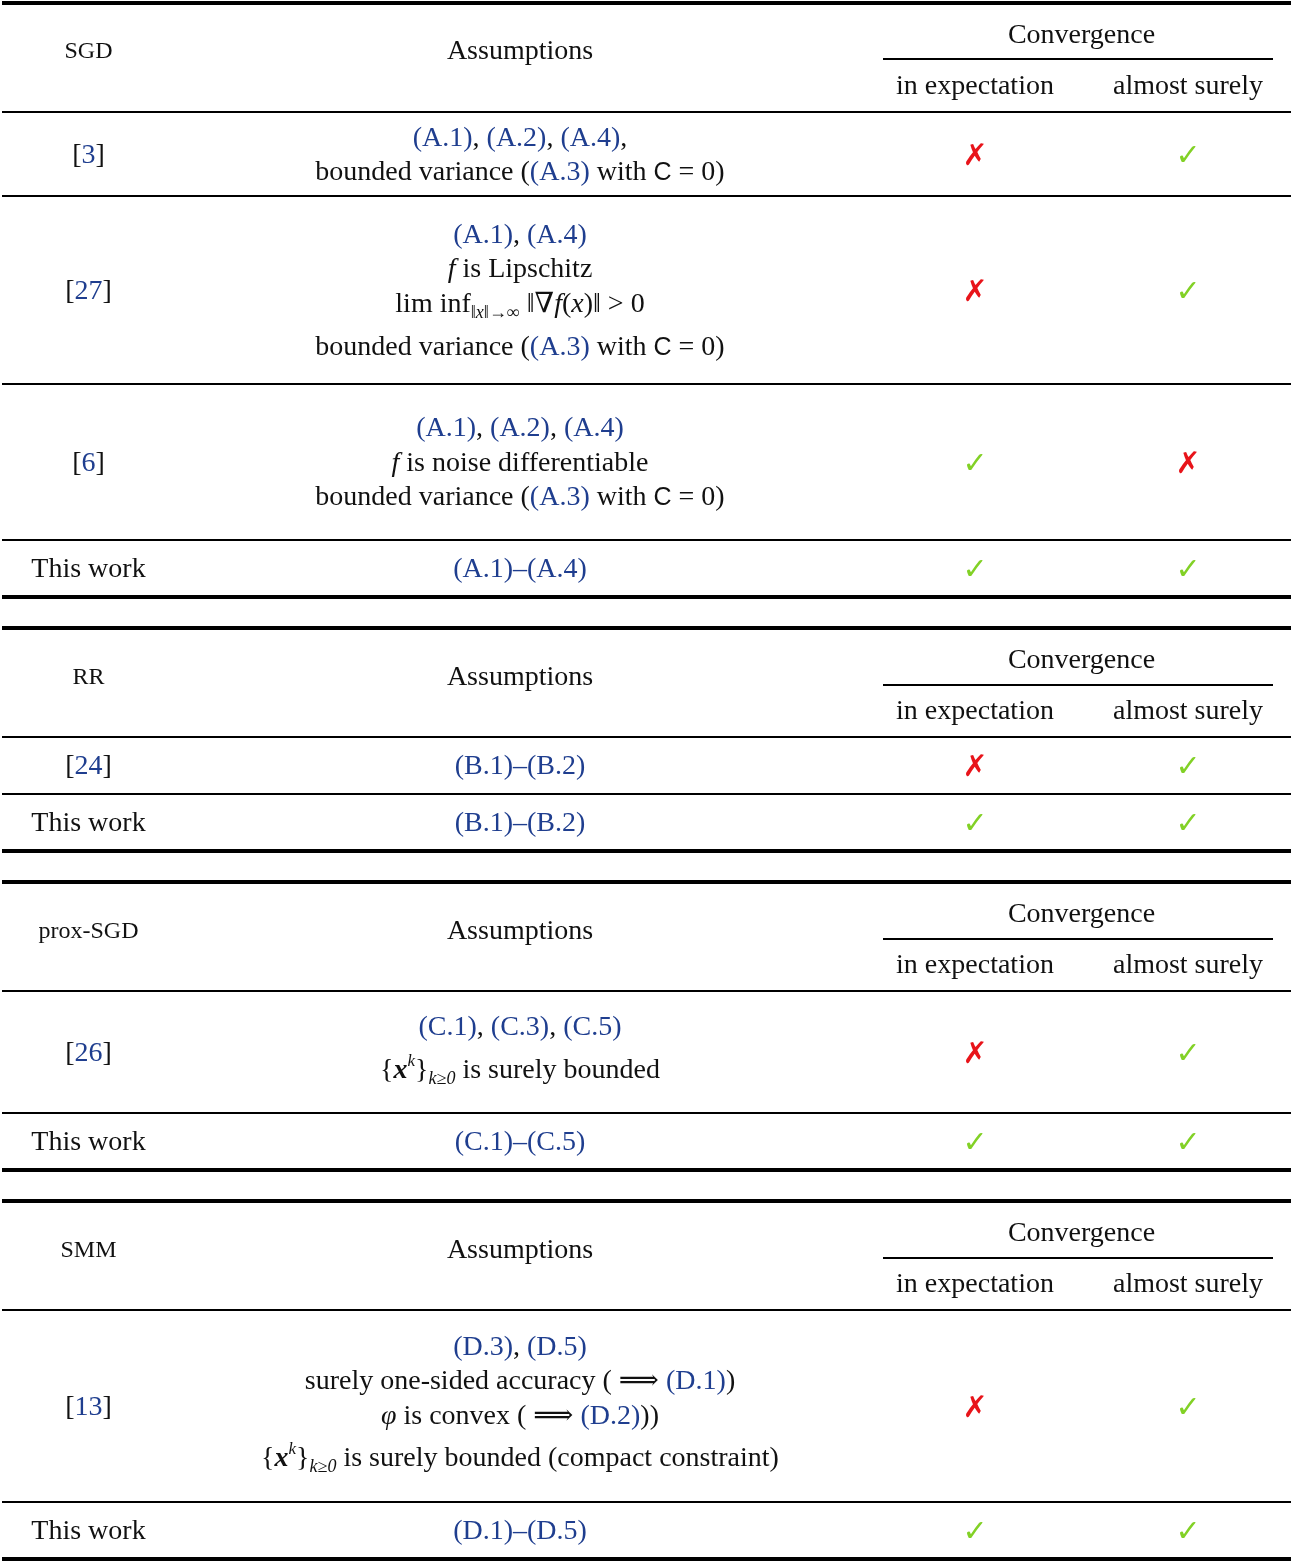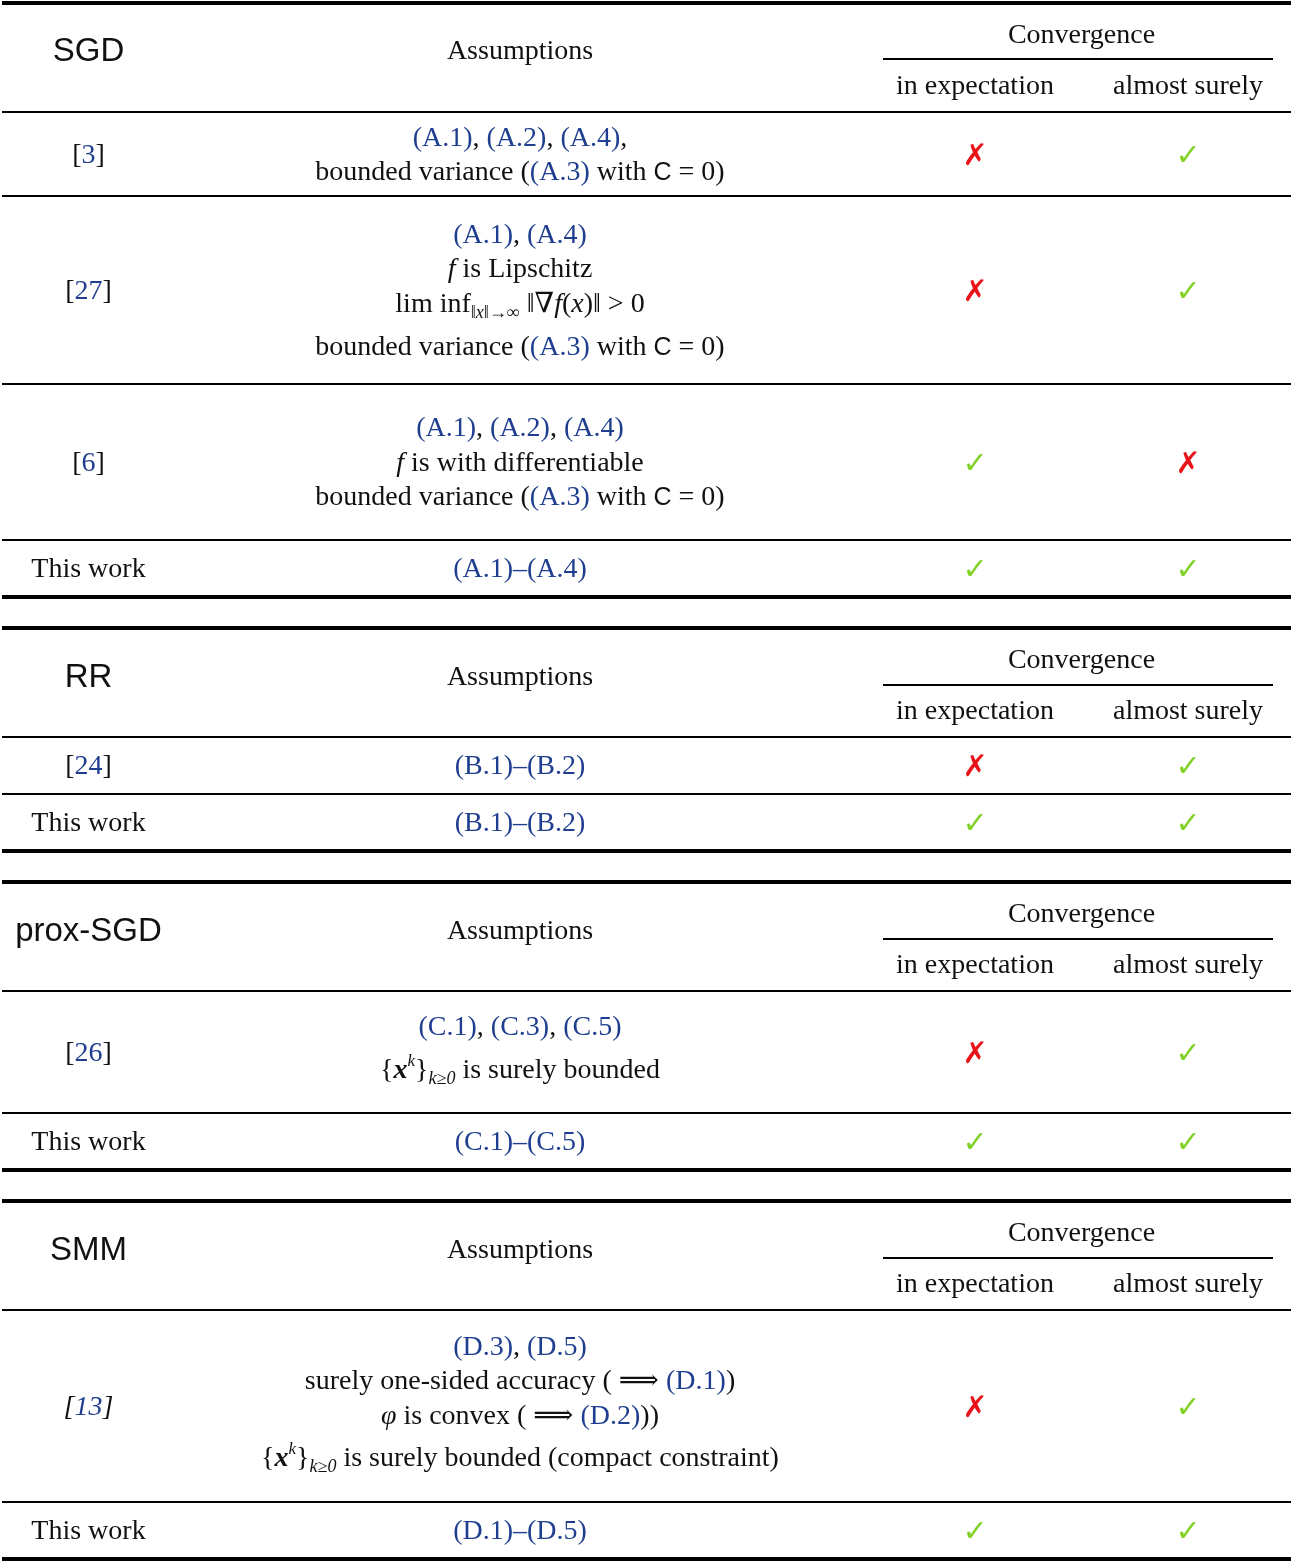--- a/index.html
+++ b/index.html
@@ -10,21 +10,21 @@
   }
   .tbl { position: absolute; left: 2px; width: 1289px; }
   .rule-thick { position: absolute; left: 0; right: 0; height: 4px; background: #000; }
   .rule-thin { position: absolute; left: 0; right: 0; height: 2px; background: #000; }
   .rule-mid { position: absolute; height: 2px; background: #000; }
   .cell { position: absolute; display: flex; flex-direction: column; justify-content: center; align-items: center; text-align: center; }
   .c-method { left: 0; width: 173px; }
   .c-assump { left: 240px; width: 556px; }
   .c-exp { left: 880px; width: 186px; }
   .c-as { left: 1093px; width: 186px; }
-  .sans { font-family: Liberation Sans, sans-serif; font-size: 33px; }
+  .sans { font-family: Liberation Serif, serif; font-size: 24px; }
   .serif { font-size: 28px; line-height: 34.5px; }
   .cite { color: #1f3e8f; }
   .link { color: #1f3e8f; }
   .math { font-style: italic; }
   .mathsans { font-family: "Liberation Sans", "DejaVu Sans", sans-serif; font-style: normal; font-size: 25px; }
   .sub { font-size: 18px; vertical-align: -6px; font-style: italic; }
   .sup { font-size: 17px; vertical-align: 12px; font-style: italic; }
   .boldx { font-weight: bold; font-style: italic; }
   .cross { color: #e8141a; font-size: 30px; font-family: "DejaVu Sans", sans-serif; font-weight: bold; }
   .check { color: #82d126; font-size: 30px; font-family: "DejaVu Sans", sans-serif; }
@@ -73,21 +73,21 @@
   <div class="cell c-as" style="top:197px;height:186px;">
       <span class="check">✓</span>
     </div>
   <div class="rule-thin" style="top:383px;"></div>
 
   <div class="cell c-method serif" style="top:385px;height:154px;">
     <span class="line"><span>[</span><a class="cite">6</a><span>]</span></span>
   </div>
   <div class="cell c-assump serif assump" style="top:385px;height:154px;">
       <div class="line"><a class="link">(A.1)</a><span>, </span><a class="link">(A.2)</a><span>, </span><a class="link">(A.4)</a></div>
-      <div class="line"><span class="math">f</span><span> is with differentiable</span></div>
+      <div class="line"><span class="math">f</span><span> is noise differentiable</span></div>
       <div class="line"><span>bounded variance (</span><a class="link">(A.3)</a><span> with </span><span class="mathsans">C</span><span> = 0)</span></div>
     </div>
   <div class="cell c-exp" style="top:385px;height:154px;">
       <span class="check">✓</span>
     </div>
   <div class="cell c-as" style="top:385px;height:154px;">
       <span class="cross">✗</span>
     </div>
   <div class="rule-thin" style="top:539px;"></div>
 
@@ -182,21 +182,21 @@
 <div class="tbl" style="top:1199px;">
   <div class="rule-thick" style="top:0px;"></div>
   <div class="cell c-method sans" style="top:25px;height:50px;">SMM</div>
   <div class="cell c-assump serif" style="top:25px;height:50px;">Assumptions</div>
   <div class="cell serif" style="left:880px;width:399px;top:13px;height:40px;">Convergence</div>
   <div class="rule-mid" style="left:881px;width:390px;top:58px;height:1.5px;"></div>
   <div class="cell c-exp serif" style="top:65px;height:38px;">in expectation</div>
   <div class="cell c-as serif" style="top:65px;height:38px;">almost surely</div>
   <div class="rule-thin" style="top:110px;"></div>
 
-  <div class="cell c-method serif" style="top:112px;height:190px;font-style:italic;">
+  <div class="cell c-method serif" style="top:112px;height:190px;">
     <span class="line"><span>[</span><a class="cite">13</a><span>]</span></span>
   </div>
   <div class="cell c-assump serif assump" style="top:112px;height:190px;">
       <div class="line"><a class="link">(D.3)</a><span>, </span><a class="link">(D.5)</a></div>
       <div class="line"><span>surely one-sided accuracy ( ⟹  </span><a class="link">(D.1)</a><span>)</span></div>
       <div class="line"><span class="math">φ</span><span> is convex ( ⟹  </span><a class="link">(D.2)</a><span>))</span></div>
       <div class="line"><span>{</span><span class="boldx">x</span><span class="sup">k</span><span>}</span><span class="sub">k≥0</span><span> is surely bounded (compact constraint)</span></div>
     </div>
   <div class="cell c-exp" style="top:112px;height:190px;">
       <span class="cross">✗</span>

